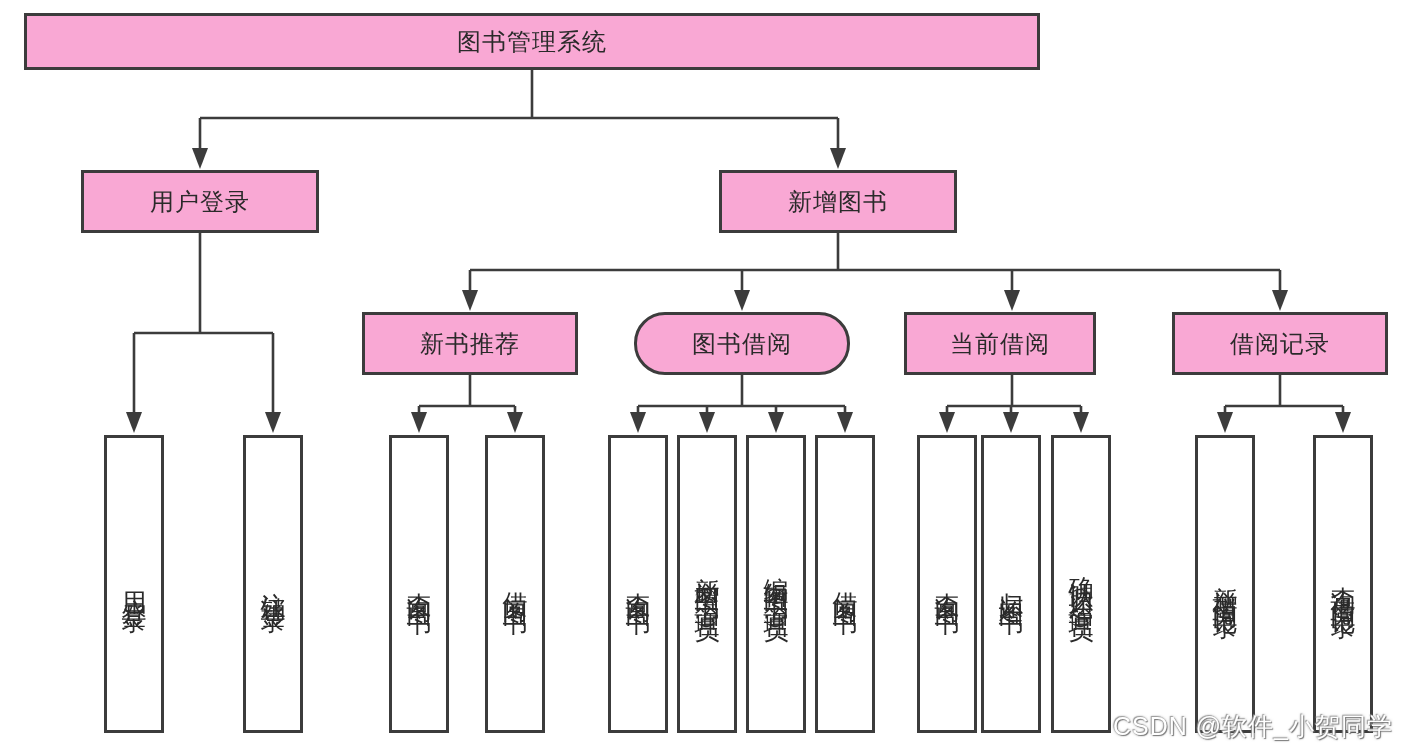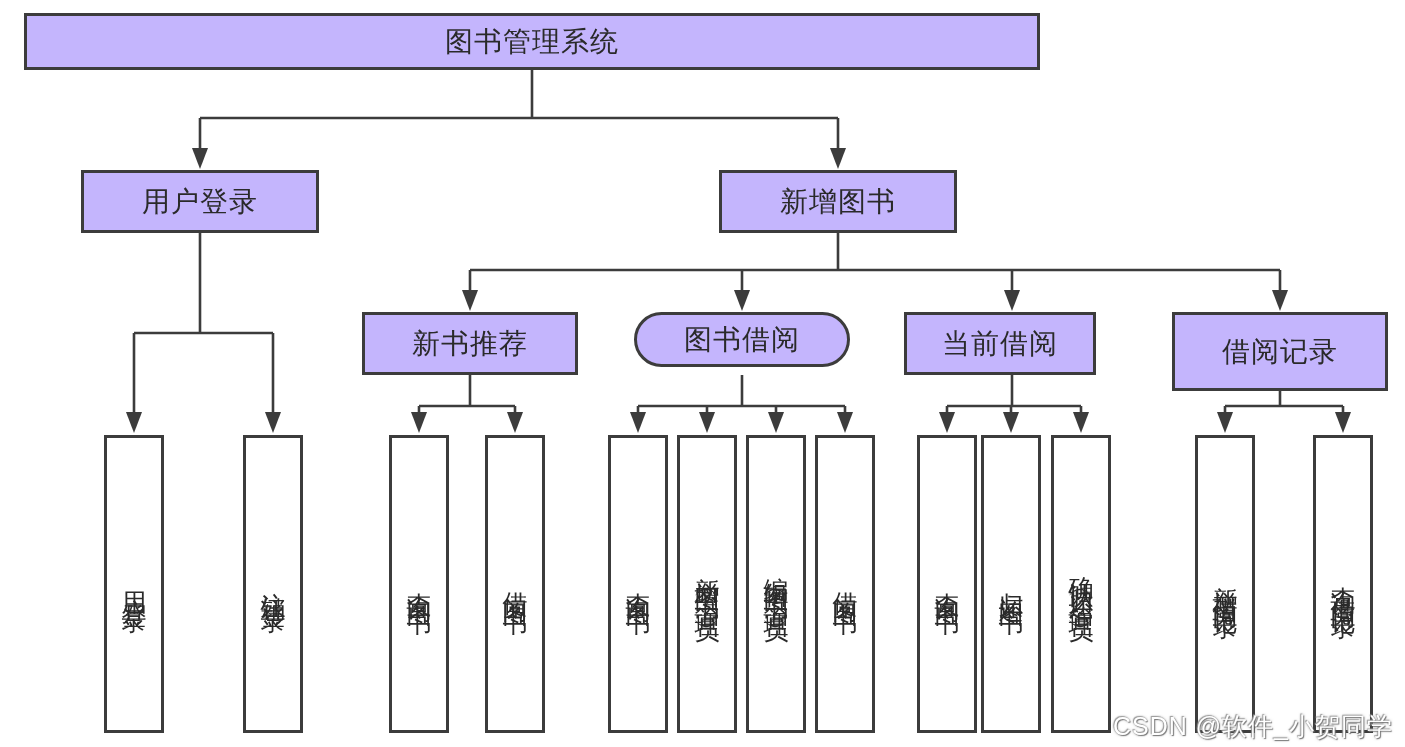--- a/index.html
+++ b/index.html
@@ -23,27 +23,27 @@
   }
   .connectors {
     position: absolute;
     left: 0; top: 0;
     width: 1405px; height: 747px;
   }
   .connectors .lines { stroke: var(--line); stroke-width: 2.6; fill: none; }
   .connectors .arrows { fill: var(--line); stroke: none; }
   .node {
     position: absolute;
-    background: #c4b5fd;
+    background: #f9a8d4;
     border: 3px solid var(--border);
     color: var(--text);
     display: flex;
     align-items: center;
     justify-content: center;
-    font-size: 28px;
+    font-size: 24px;
     letter-spacing: 1px;
     white-space: nowrap;
   }
   .vbox {
     position: absolute;
     background: #ffffff;
     border: 3px solid var(--border);
     color: var(--text);
     writing-mode: vertical-rl;
     display: flex;
@@ -108,23 +108,23 @@
       <polygon points="1335,412 1351,412 1343,433"></polygon>
     </g>
   </svg>
 
   <div class="node" style="left:24px; top:13px; width:1016px; height:57px;">图书管理系统</div>
 
   <div class="node" style="left:81px; top:170px; width:238px; height:63px;">用户登录</div>
   <div class="node" style="left:719px; top:170px; width:238px; height:63px;">新增图书</div>
 
   <div class="node" style="left:362px; top:312px; width:216px; height:63px;text-align:center;">新书推荐</div>
-  <div class="node" style="left:634px; top:312px; width:216px; height:55px;border-radius:31px;">图书借阅</div>
+  <div class="node" style="left:634px; top:312px; width:216px; height:63px;border-radius:31px;">图书借阅</div>
   <div class="node" style="left:904px; top:312px; width:192px; height:63px;">当前借阅</div>
-  <div class="node" style="left:1172px; top:312px; width:216px; height:79px;">借阅记录</div>
+  <div class="node" style="left:1172px; top:312px; width:216px; height:63px;">借阅记录</div>
 
   <div class="vbox" style="left:104px; top:435px; width:60px; height:298px;">用户登录</div>
   <div class="vbox" style="left:243px; top:435px; width:60px; height:298px;">注销登录</div>
 
   <div class="vbox" style="left:389px; top:435px; width:60px; height:298px;">查询图书</div>
   <div class="vbox" style="left:485px; top:435px; width:60px; height:298px;">借阅图书</div>
 
   <div class="vbox" style="left:608px; top:435px; width:60px; height:298px;">查询图书</div>
   <div class="vbox" style="left:677px; top:435px; width:60px; height:298px;">新增图书（管理员）</div>
   <div class="vbox" style="left:746px; top:435px; width:60px; height:298px;">编辑图书（管理员）</div>

